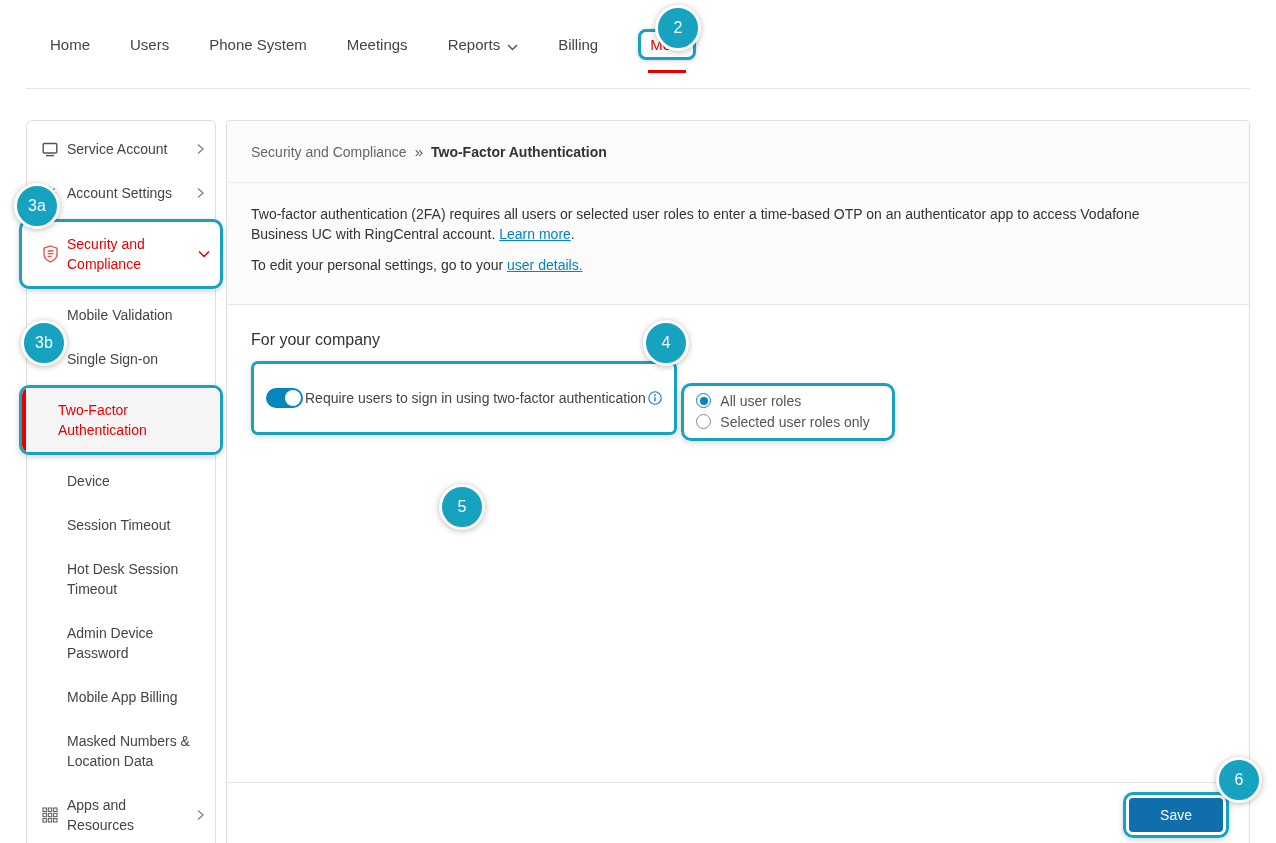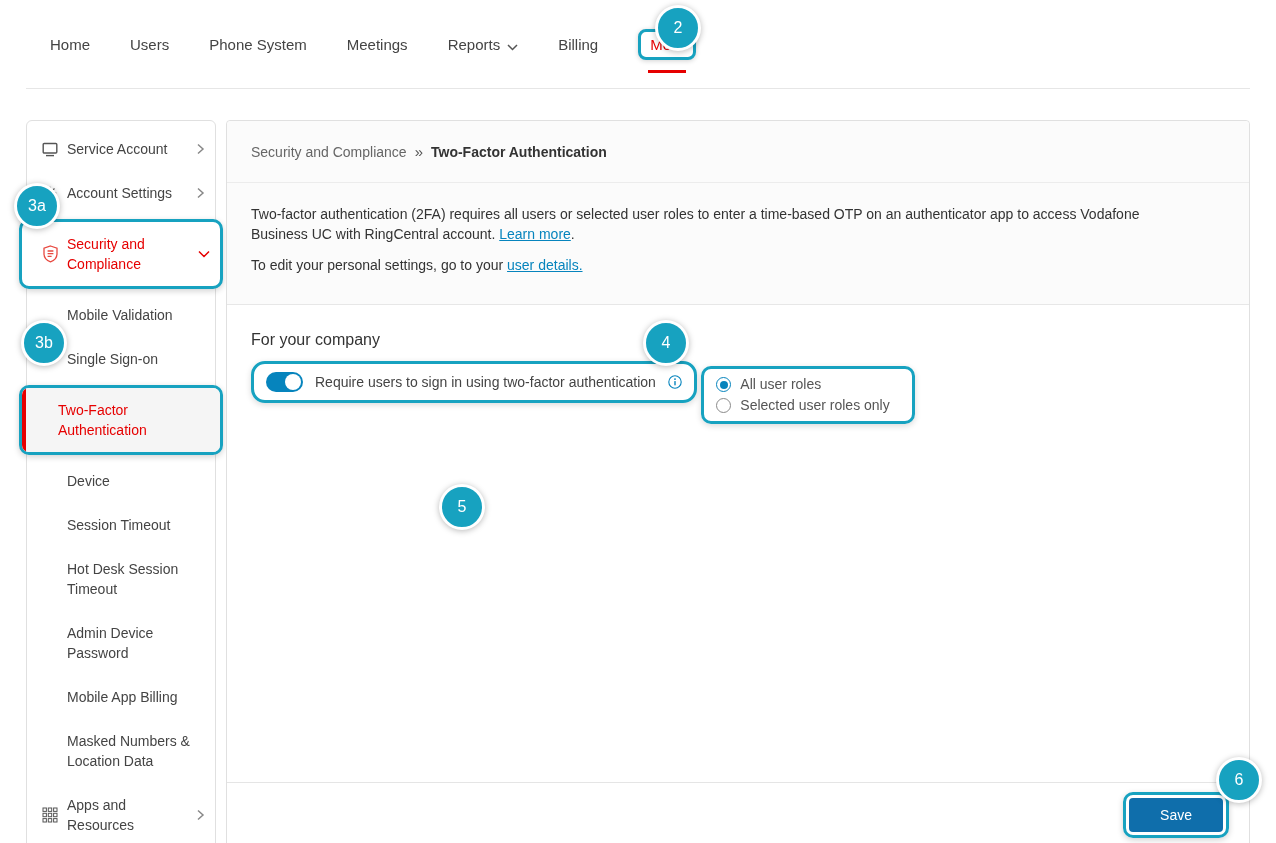--- a/index.html
+++ b/index.html
@@ -124,24 +124,24 @@
   }
   .section-heading{
     font-size:16px;
     font-weight:normal;
     color:#333;
     margin-bottom:12px;
   }
   .toggle-box{
     display:inline-flex;
     align-items:center;
-    gap:12px;
+    gap:2px;
     border:3px solid var(--accent-teal);
-    border-radius:14px;
-    padding:8px 12px;
+    border-radius:7px;
+    padding:24px 12px;
     box-shadow:0 2px 6px rgba(0,0,0,.15);
   }
   .toggle{
     position:relative;width:37px;height:20px;border-radius:10px;
     background:var(--link-blue);cursor:pointer;flex-shrink:0;
   }
   .toggle .knob{
     position:absolute;top:2px;right:2px;width:16px;height:16px;
     border-radius:50%;background:#fff;
   }
@@ -153,21 +153,21 @@
   .radio-box{
     display:inline-flex;
     flex-direction:column;
     gap:5px;
     border:3px solid var(--accent-teal);
     border-radius:10px;
     padding:7px 22px 8px 12px;
     box-shadow:0 2px 6px rgba(0,0,0,.15);
     min-width:172px;
   }
-  .radio-row{display:flex;align-items:flex-end;gap:9px;font-size:14px;color:#555;cursor:pointer;}
+  .radio-row{display:flex;align-items:flex-start;gap:9px;font-size:14px;color:#555;cursor:pointer;}
   .radio{
     width:15px;height:15px;border:1.5px solid #8a8a8a;border-radius:50%;
     background:#fff;position:relative;flex-shrink:0;
   }
   .radio.sel{border-color:var(--link-blue);}
   .radio.sel::after{
     content:"";position:absolute;top:2.5px;left:2.5px;right:2.5px;bottom:2.5px;
     background:var(--link-blue);border-radius:50%;
   }
   .main-footer{

